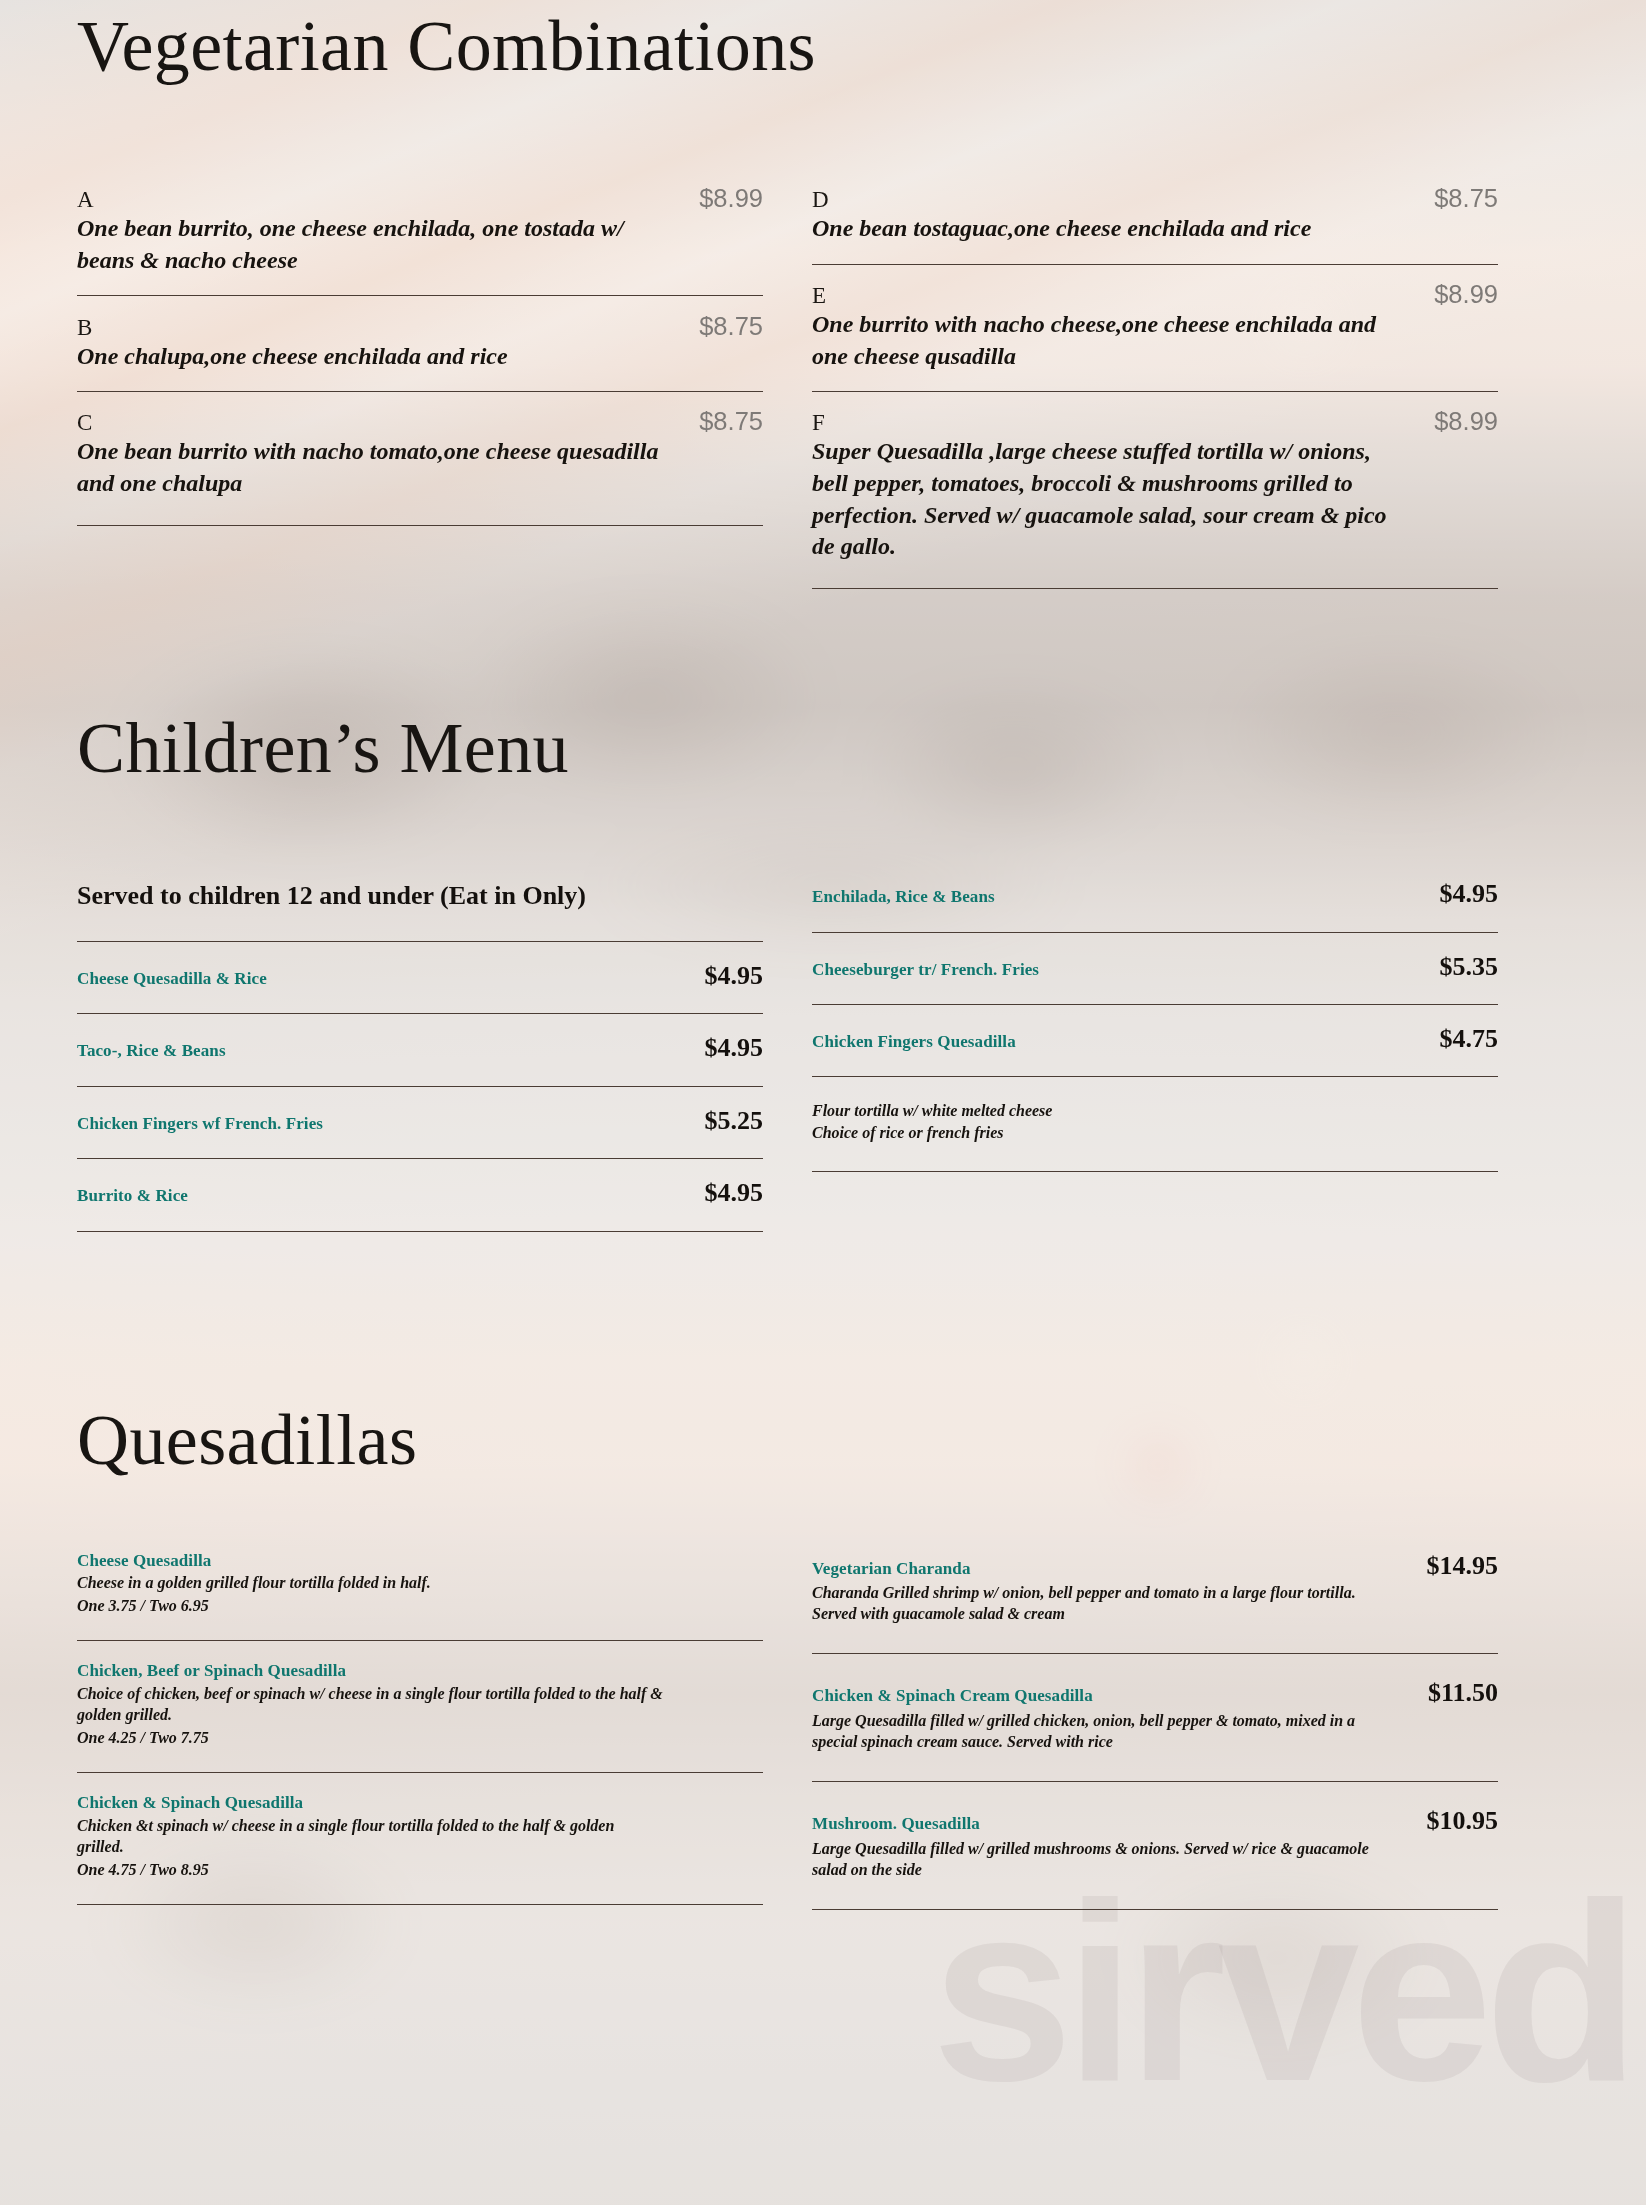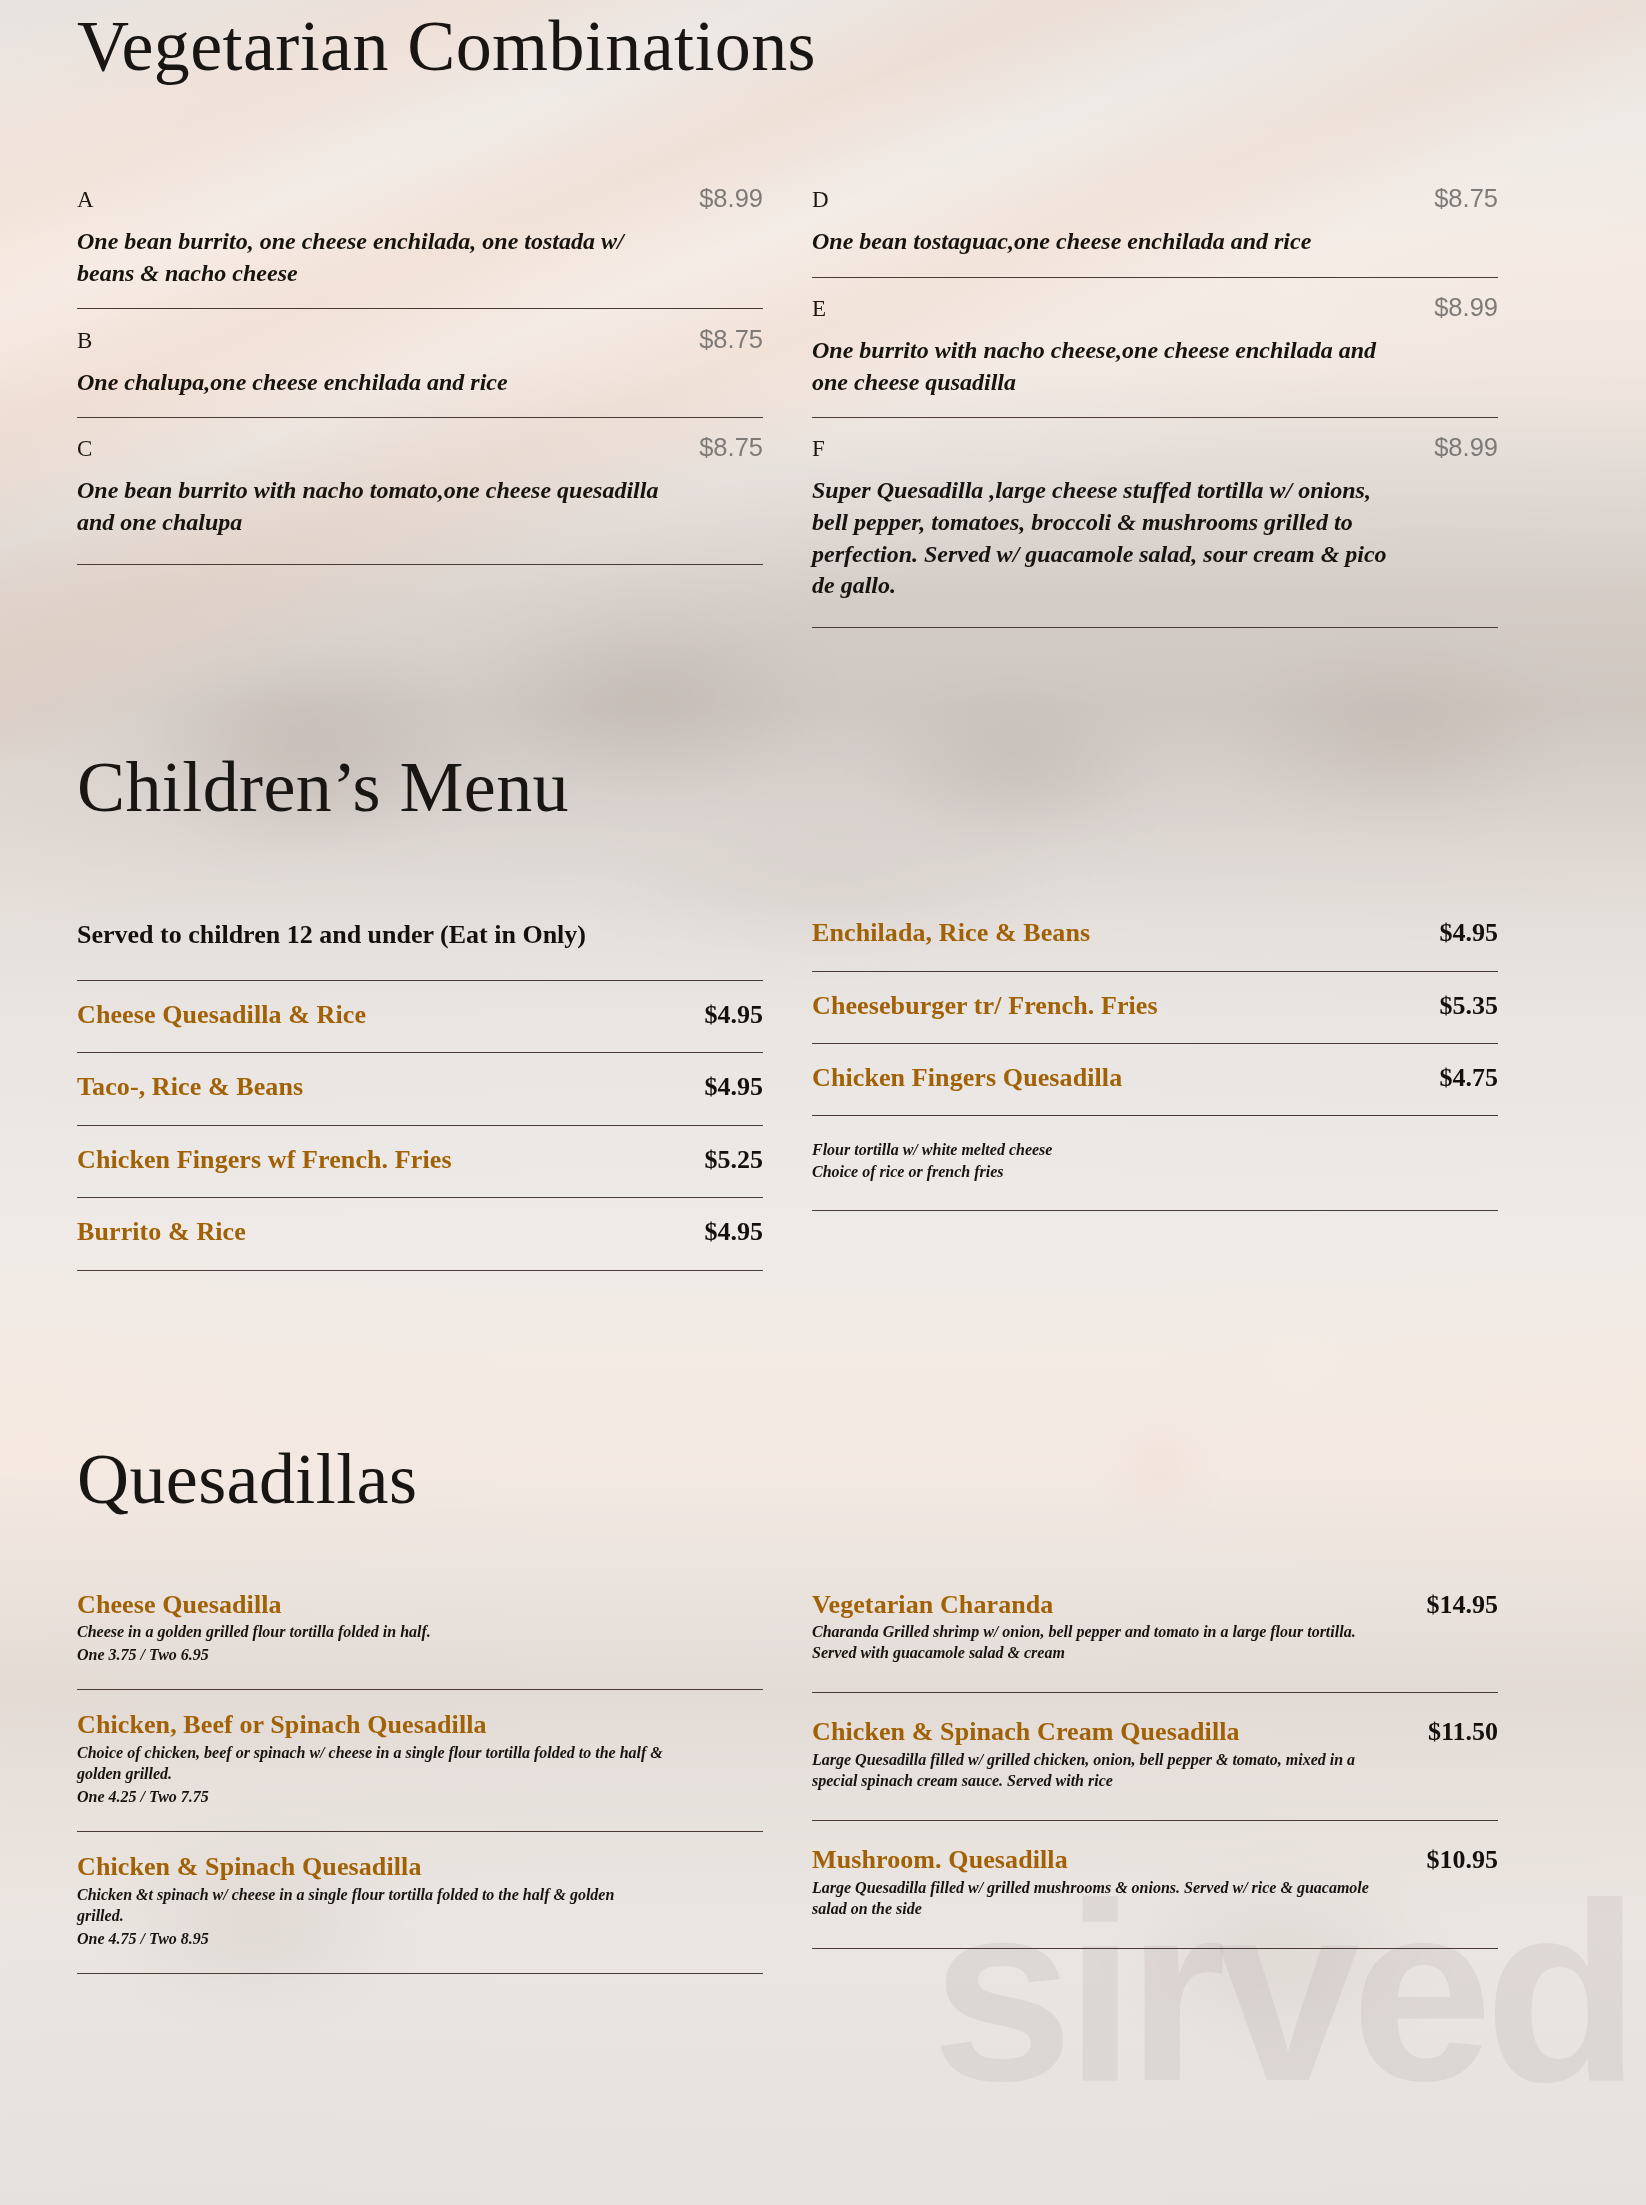--- a/index.html
+++ b/index.html
@@ -157,31 +157,31 @@
     color: #7e7a77;
     white-space: nowrap;
   }
   .veg .desc {
     font-family: "Liberation Serif", "DejaVu Serif", serif;
     font-style: italic;
     font-weight: 700;
     font-size: 24px;
     line-height: 1.32;
     color: #17130f;
-    margin-top: 13px;
+    margin-top: 0;
     max-width: 596px;
   }
 
   
   .kids .item-name,
   .ques .item-name {
     font-family: "Liberation Serif", "DejaVu Serif", serif;
     font-weight: 700;
-    font-size: 26px;
-    color: #a16207;
+    font-size: 17px;
+    color: #0f766e;
     letter-spacing: 0.1px;
   }
   .kids .price,
   .ques .price {
     font-family: "Liberation Serif", "DejaVu Serif", serif;
     font-weight: 700;
     font-size: 26px;
     color: #14100d;
     white-space: nowrap;
   }

